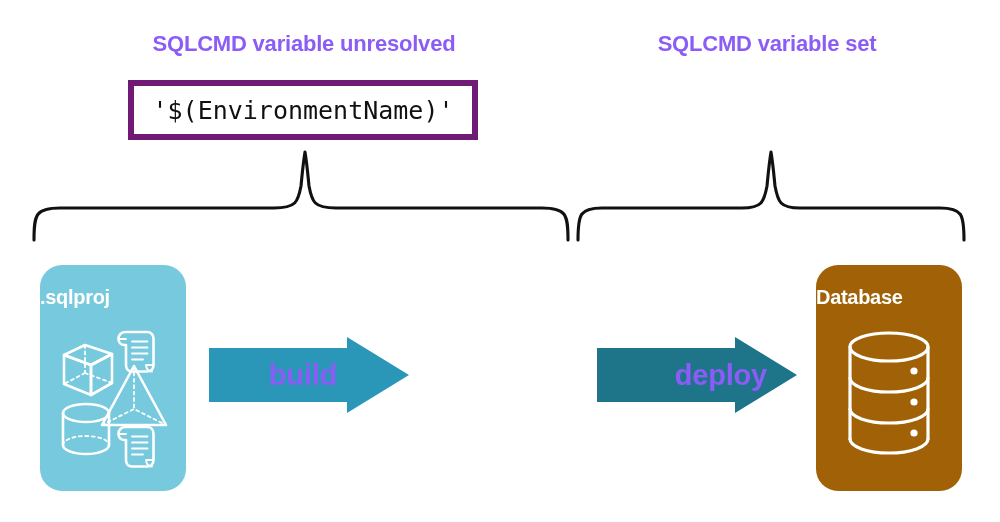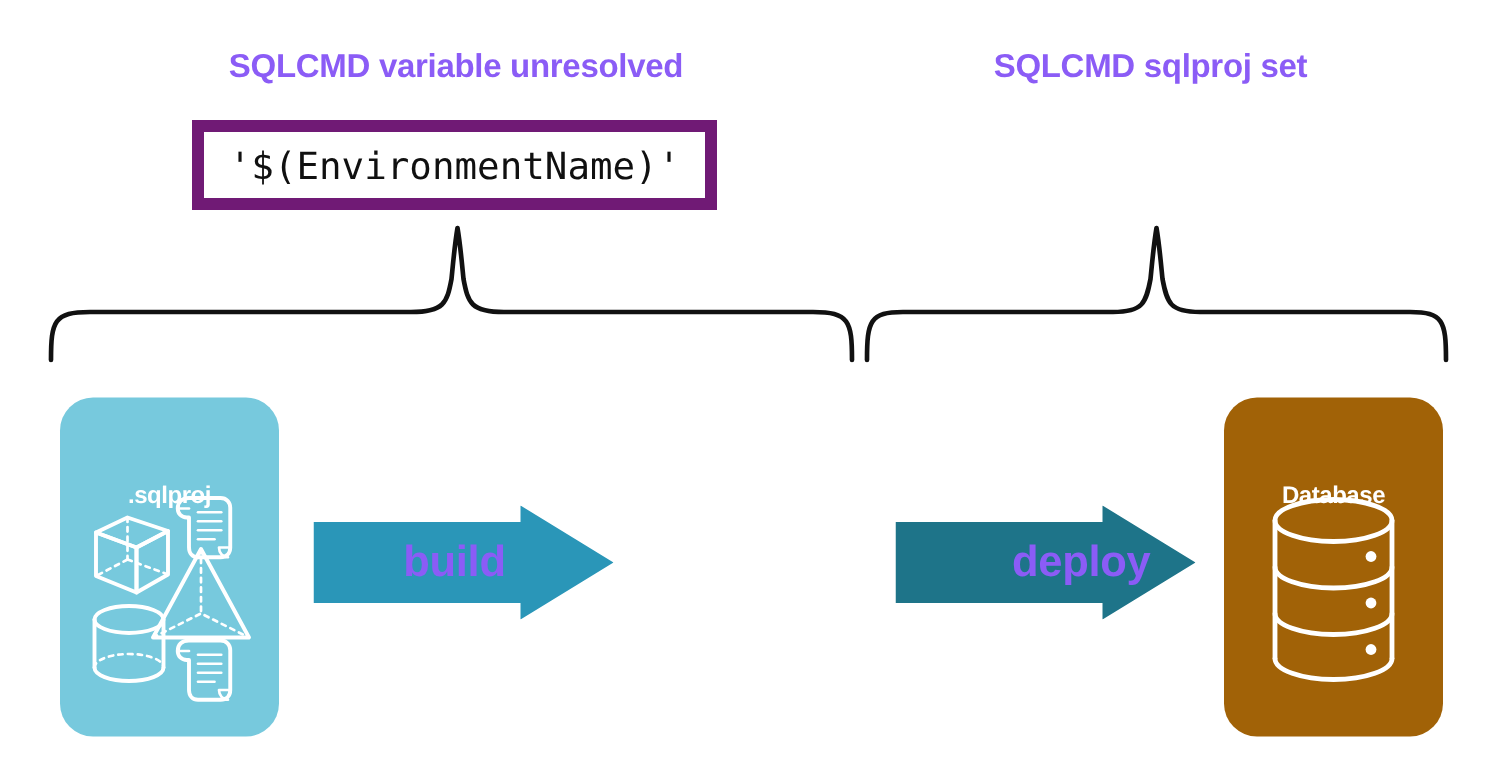--- a/index.html
+++ b/index.html
@@ -34,21 +34,21 @@
     white-space: nowrap;
     line-height: 28px;
   }
   #heading-left  { left: 104px; top: 30px; width: 400px; }
   #heading-right { left: 607px; top: 30px; width: 320px; }
 
   
   .code-box {
     position: absolute;
     box-sizing: border-box;
-    border: 8px solid #701a75;
+    border: 6px solid #701a75;
     background: #ffffff;
     display: flex;
     align-items: center;
     justify-content: center;
     font-family: "DejaVu Sans Mono", monospace;
     font-size: 25px;
     color: #101010;
     letter-spacing: 0px;
     white-space: nowrap;
   }
@@ -73,28 +73,26 @@
   }
   #card-sqlproj  { left: 40px;  background: #77C9DD; }
   #card-dacpac   { left: 430px; background: #2A96B8; }
   #card-database { left: 816px; background: #a16207; }
 
   .card-title {
     position: absolute;
     left: 0;
     top: 21px;
     width: 100%;
-    text-align: center;
     font-family: "Liberation Sans", sans-serif;
     font-weight: bold;
-    font-size: 16px;
+    font-size: 20px;
     color: #ffffff;
     letter-spacing: -0.3px;
     white-space: nowrap;
-    margin-top: 36px;
   }
   .card-art {
     position: absolute;
     left: 0;
     top: 56px;
     width: 146px;
     height: 160px;
   }
 
   
@@ -123,21 +121,21 @@
   #arrow-build .arrow-label  { left: 14px; }
   #arrow-deploy .arrow-label { left: 10px; text-align: right; }
 </style>
 </head>
 <body>
 
 <div class="stage">
 
   <div class="heading" id="heading-left">SQLCMD variable unresolved</div>
 
-  <div class="heading" id="heading-right">SQLCMD sqlproj set</div>
+  <div class="heading" id="heading-right">SQLCMD variable set</div>
 
   <div class="code-box" id="code-box-left">'$(EnvironmentName)'</div>
 
 
   <svg class="brace-svg" id="brace-left" width="546" height="96" viewBox="0 0 546 96">
     <path d="M 6 92
              C 6 66, 8 60, 32 60
              L 246 60
              C 268 60, 270 54, 273 38
              C 274 28, 275 16, 277 4

